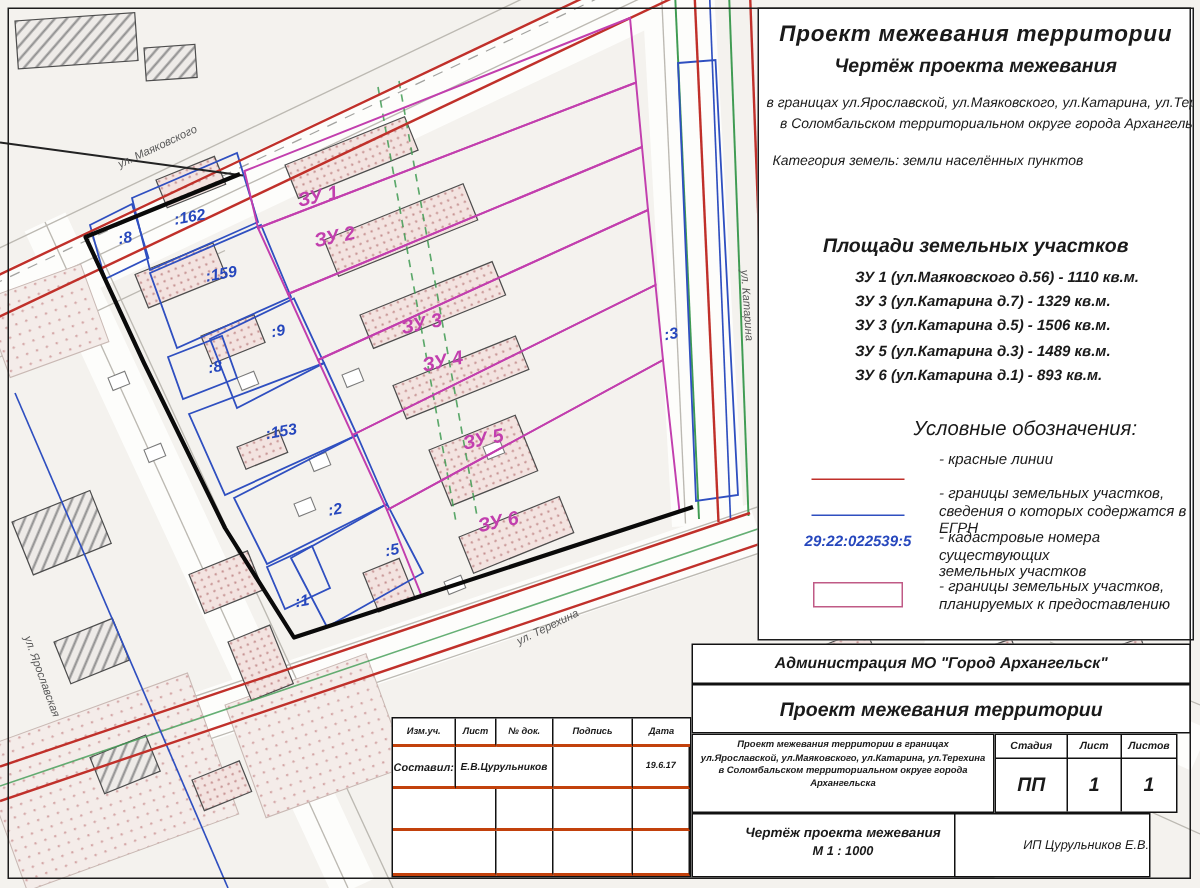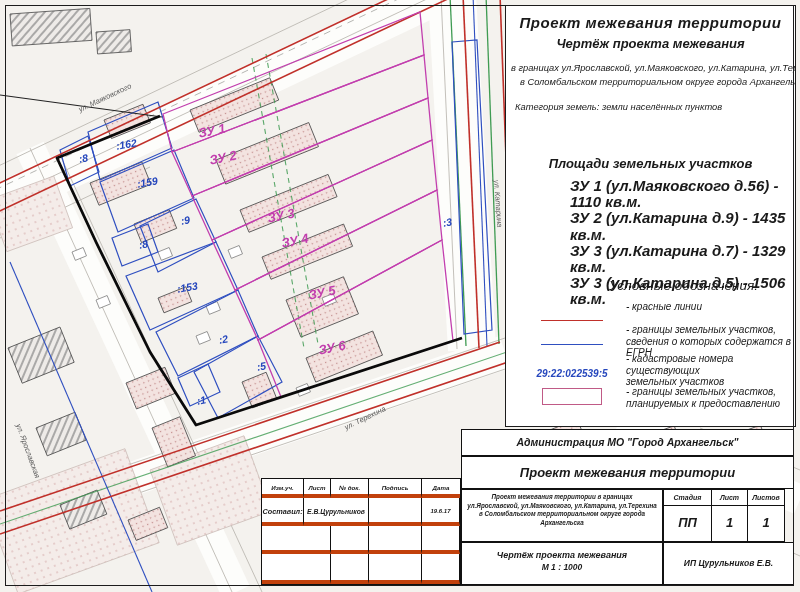--- a/index.html
+++ b/index.html
@@ -11,21 +11,21 @@
   
   .panel{position:absolute;left:505px;top:5px;width:289px;height:420px;
          background:#fff;border:1.6px solid #1c1c1c;font-style:italic}
   .panel .abs{position:absolute;left:0;right:0}
   .t1{top:8px;text-align:center;font-weight:bold;font-size:15px;letter-spacing:.5px}
   .t2{top:30px;text-align:center;font-weight:bold;font-size:13px}
   .sub1{top:57px;left:5px !important;font-size:9.3px;white-space:nowrap;overflow:hidden}
   .sub2{top:71px;left:14px !important;font-size:9.3px;white-space:nowrap;overflow:hidden}
   .cat{top:96px;left:9px !important;font-size:9.3px}
   .areas-title{top:150px;text-align:center;font-weight:bold;font-size:13px}
-  .areas{top:172px;left:64px !important;font-weight:bold;font-size:15px;line-height:16.2px}
+  .areas{top:172px;left:64px !important;font-weight:bold;font-size:10px;line-height:16.2px}
   .legend-title{top:272px;text-align:center;padding-left:66px;font-size:13.5px}
   .lrow{position:absolute;left:0;right:0}
   .lsym{position:absolute;left:16px;width:100px;text-align:center}
   .lline{display:inline-block;width:62px;height:0;border-top:1.8px solid}
   .lrect{display:inline-block;width:58px;height:15px;border:1.2px solid #c05a86;background:#fff}
   .lcad{font-weight:bold;font-size:10px;color:#2647bd}
   .ltxt{position:absolute;left:120px;right:4px;font-size:10px;line-height:11.5px;white-space:pre-line}
   
   .tb{position:absolute;background:#fff;border:1.4px solid #111;font-style:italic;box-sizing:border-box}
   .tb-org{left:461px;top:429px;width:333px;height:27px;text-align:center;
@@ -37,26 +37,26 @@
   .tb-draw{left:461px;top:542px;width:202px;height:43px;text-align:center;
            font-weight:bold;font-size:9px;padding-top:7px}
   .tb-draw .scale{font-size:8.5px;margin-top:2px}
   .tb-stage{left:663px;top:489px;width:122px;height:53px;display:grid;
             grid-template-columns:48px 36px 1fr;grid-template-rows:16px 1fr}
   .tb-stage div{border-right:1px solid #111;border-bottom:1px solid #111;
                 text-align:center;overflow:hidden}
   .tb-stage div:nth-child(3n){border-right:none}
   .tb-stage .hd{font-weight:bold;font-size:7px;line-height:15px}
   .tb-stage .vl{font-weight:bold;font-size:13px;line-height:34px;border-bottom:none}
-  .tb-firm{left:663px;top:542px;width:131px;height:43px;text-align:center;
-           font-weight:bold;font-size:8.5px;line-height:41px}
+  .tb-firm{left:636px;top:542px;width:131px;height:43px;text-align:right;
+           font-weight:normal;font-size:8.5px;line-height:41px}
   .tb-table{left:261px;top:478px;width:200px;height:107px;display:grid;
             grid-template-columns:42px 27px 38px 53px 1fr;
             grid-template-rows:19px 28px 28px 1fr}
-  .tb-table div{border-right:1px solid #111;border-bottom:4px solid #c2410c;
+  .tb-table div{border-right:1px solid #111;border-bottom:2px solid #c2410c;
                 text-align:center;overflow:hidden}
   .tb-table div:nth-child(5n){border-right:none}
   .tb-table .hd{font-weight:bold;font-size:6.2px;line-height:18px}
   .tb-table .c-lbl{grid-column:1/2;font-weight:bold;font-size:7.3px;line-height:27px}
   .tb-table .c-name{grid-column:2/4;font-weight:bold;font-size:6.8px;line-height:27px}
   .tb-table .c-date{font-weight:bold;font-size:6px;line-height:27px}
 </style>
 </head>
 <body>
 
@@ -221,38 +221,39 @@
 <div class="panel">
   <div class="abs t1">Проект межевания территории</div>
   <div class="abs t2">Чертёж проекта межевания</div>
   <div class="abs sub1">в границах ул.Ярославской, ул.Маяковского, ул.Катарина, ул.Терехина</div>
   <div class="abs sub2">в Соломбальском территориальном округе города Архангельска</div>
   <div class="abs areas-title">Площади земельных участков</div>
 
   <div class="abs cat">Категория земель: земли населённых пунктов</div>
   <div class="abs areas">
     <div>ЗУ 1 (ул.Маяковского д.56) - 1110 кв.м.</div>
-    <div>ЗУ 2 (ул.Катарина д.9) - 1435 кв.м.</div>
     <div>ЗУ 3 (ул.Катарина д.7) - 1329 кв.м.</div>
     <div>ЗУ 3 (ул.Катарина д.5) - 1506 кв.м.</div>
+    <div>ЗУ 5 (ул.Катарина д.3) - 1489 кв.м.</div>
+    <div>ЗУ 6 (ул.Катарина д.1) - 893 кв.м.</div>
   </div>
 
   <div class="abs legend-title">Условные обозначения:</div>
 
   <div class="lrow" style="top:295px">
     <span class="lsym" style="top:6px"><span class="lline" style="border-color:#c0302a"></span></span>
     <span class="ltxt">- красные линии</span>
   </div>
   <div class="lrow" style="top:318px">
     <span class="lsym" style="top:7px"><span class="lline" style="border-color:#2f4fc0"></span></span>
     <span class="ltxt">- границы земельных участков,
 сведения о которых содержатся в ЕГРН</span>
   </div>
   <div class="lrow" style="top:347px">
-    <span class="lsym lcad" style="top:15px">29:22:022539:5</span>
+    <span class="lsym lcad" style="top:3px">29:22:022539:5</span>
     <span class="ltxt">- кадастровые номера существующих
 земельных участков</span>
   </div>
   <div class="lrow" style="top:380px">
     <span class="lsym" style="top:2px"><span class="lrect"></span></span>
     <span class="ltxt">- границы земельных участков,
 планируемых к предоставлению</span>
   </div>
 </div>
 

